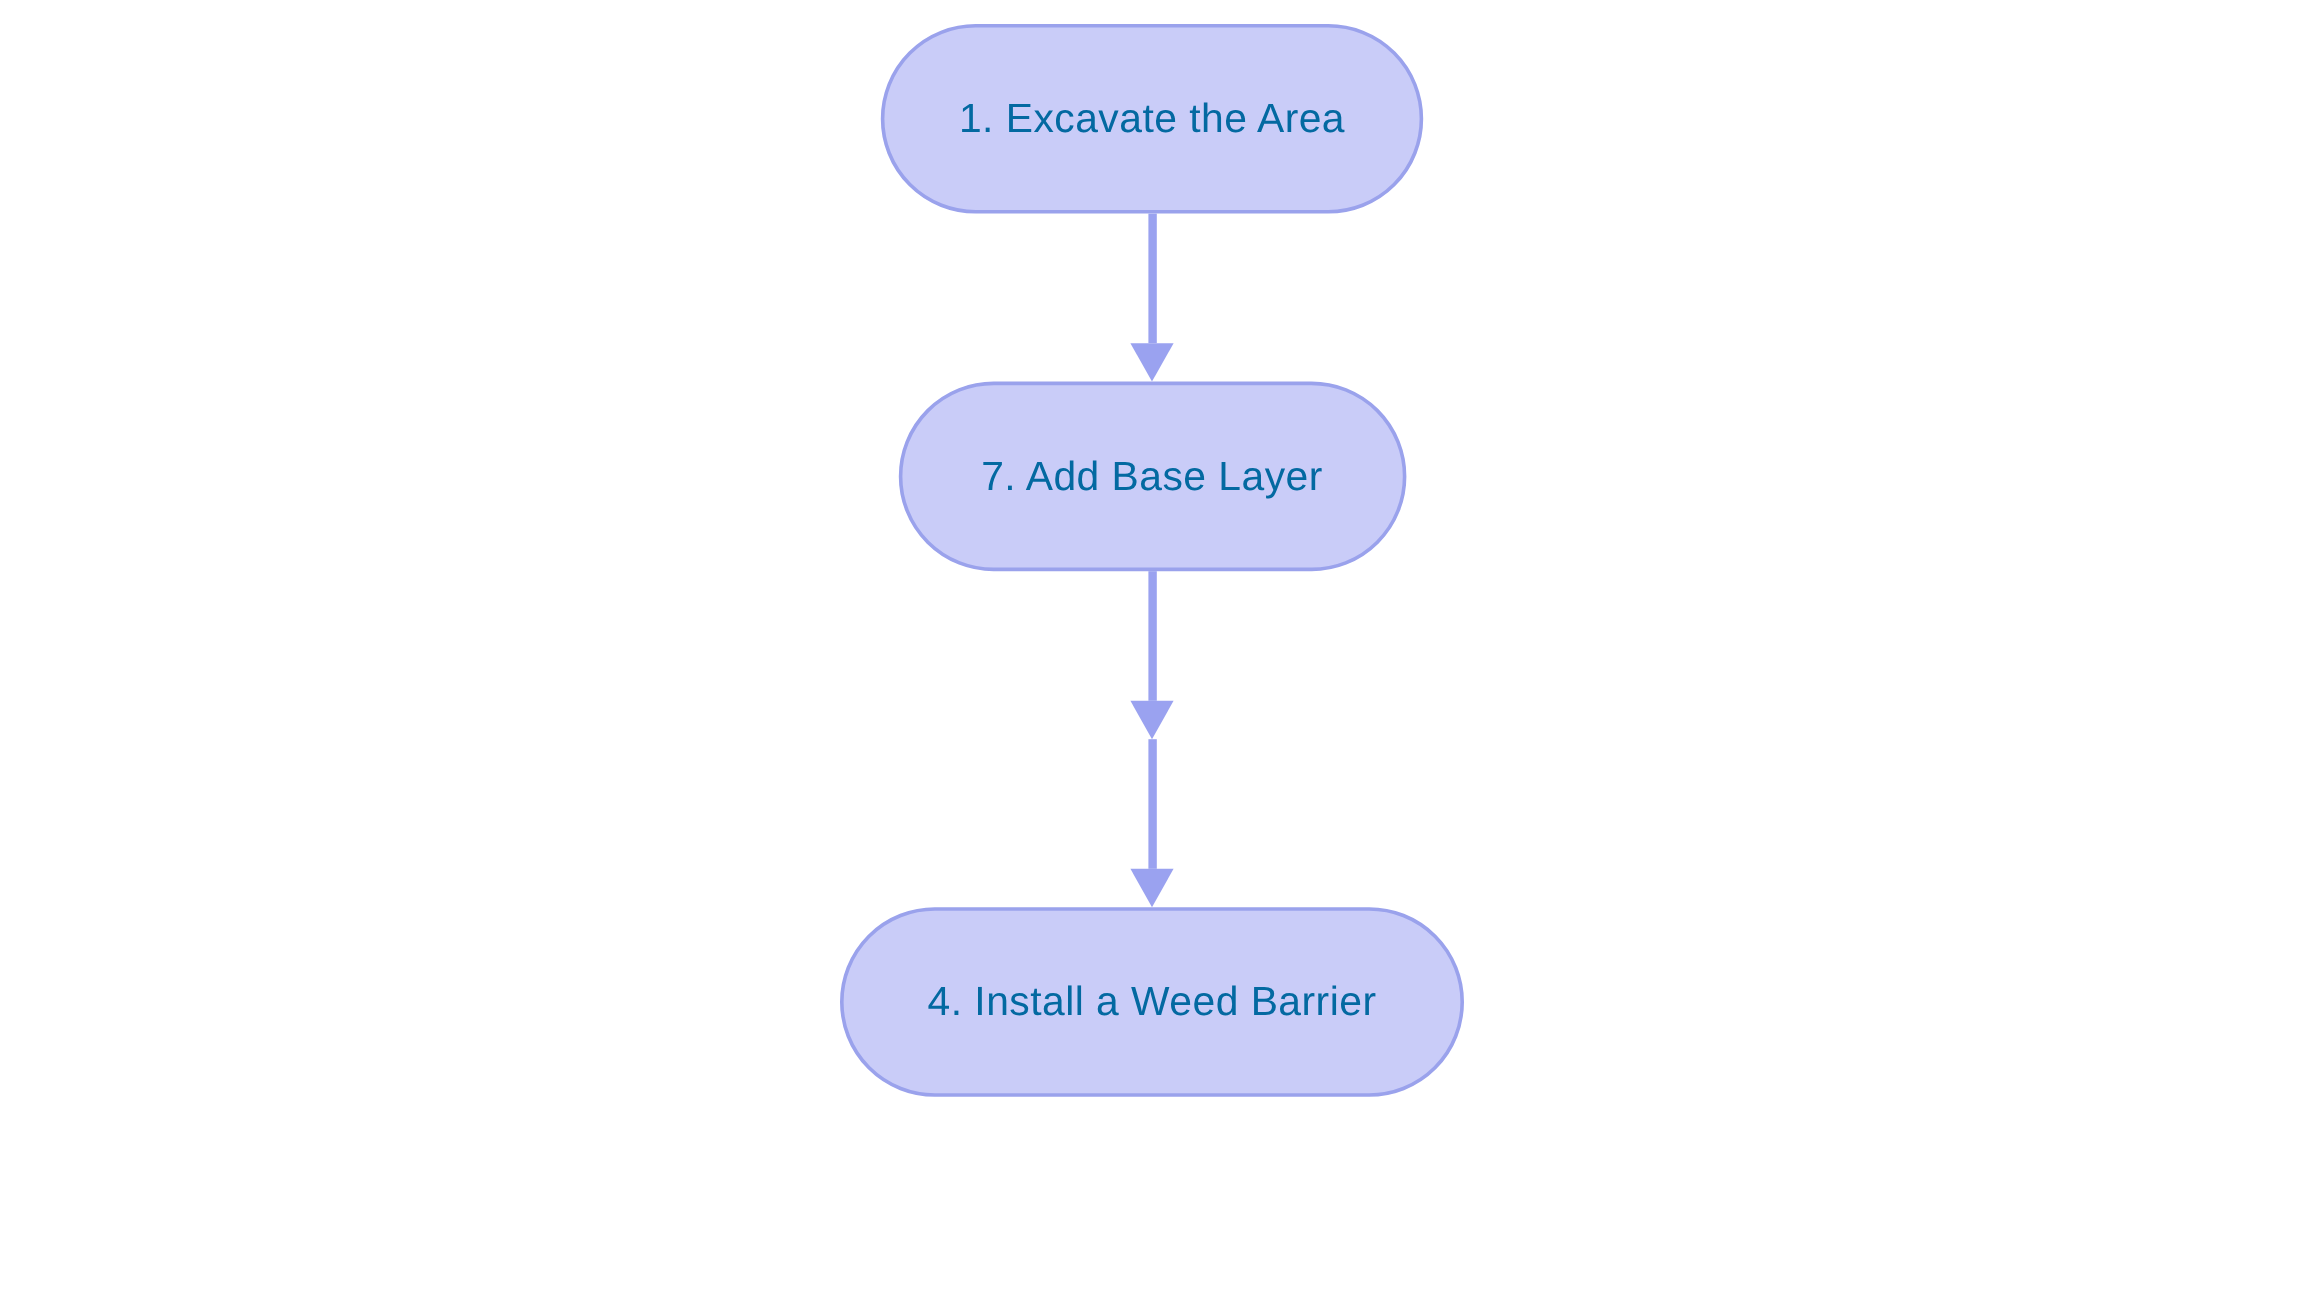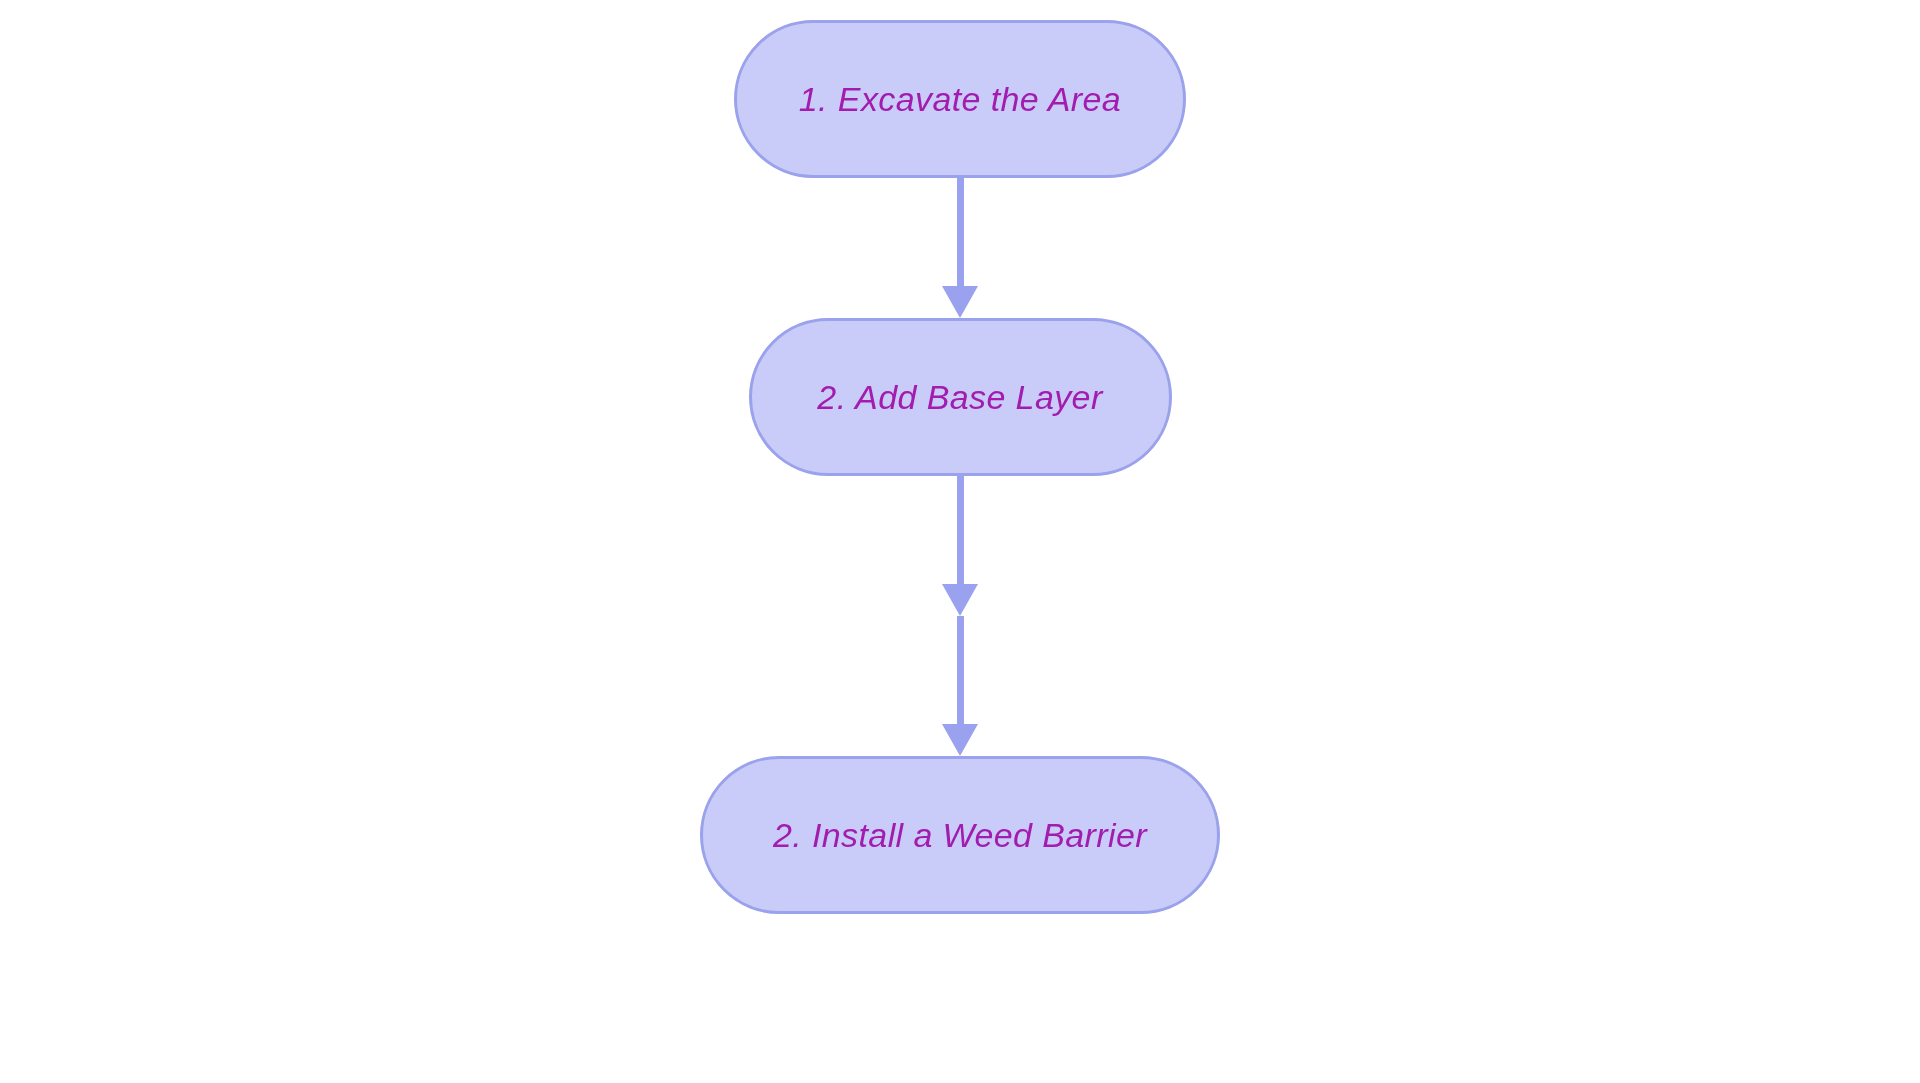--- a/index.html
+++ b/index.html
@@ -23,30 +23,29 @@
     flex-direction: column;
     align-items: center;
     background: #FFFFFF;
   }
   .flow-node {
     box-sizing: border-box;
     height: 158px;
     border-radius: 79px;
     background: #C9CCF8;
     border: 3px solid #9AA2EC;
-    color: #a21caf;
+    color: #0369a1;
     font-size: 34px;
     font-weight: 400;
     letter-spacing: 0.4px;
     display: flex;
     align-items: center;
     justify-content: center;
     white-space: nowrap;
     flex: 0 0 auto;
-    font-style: italic;
   }
   .flow-node.n1 { width: 452px; }
   .flow-node.n2 { width: 423px; }
   .flow-node.n3 { width: 411px; }
   .flow-node.n4 { width: 520px; }
   .connector {
     height: 140px;
     flex: 0 0 auto;
     display: flex;
     flex-direction: column;
@@ -70,28 +69,28 @@
 
 <div class="canvas">
 
   <div class="flow-node n1">1. Excavate the Area</div>
 
   <div class="connector">
     <div class="shaft"></div>
     <div class="head"></div>
   </div>
 
-  <div class="flow-node n2">2. Add Base Layer</div>
+  <div class="flow-node n2">7. Add Base Layer</div>
 
   <div class="connector">
     <div class="shaft"></div>
     <div class="head"></div>
   </div>
 
 
   <div class="connector">
     <div class="shaft"></div>
     <div class="head"></div>
   </div>
 
-  <div class="flow-node n4">2. Install a Weed Barrier</div>
+  <div class="flow-node n4">4. Install a Weed Barrier</div>
 
 </div>
 
 </body></html>

